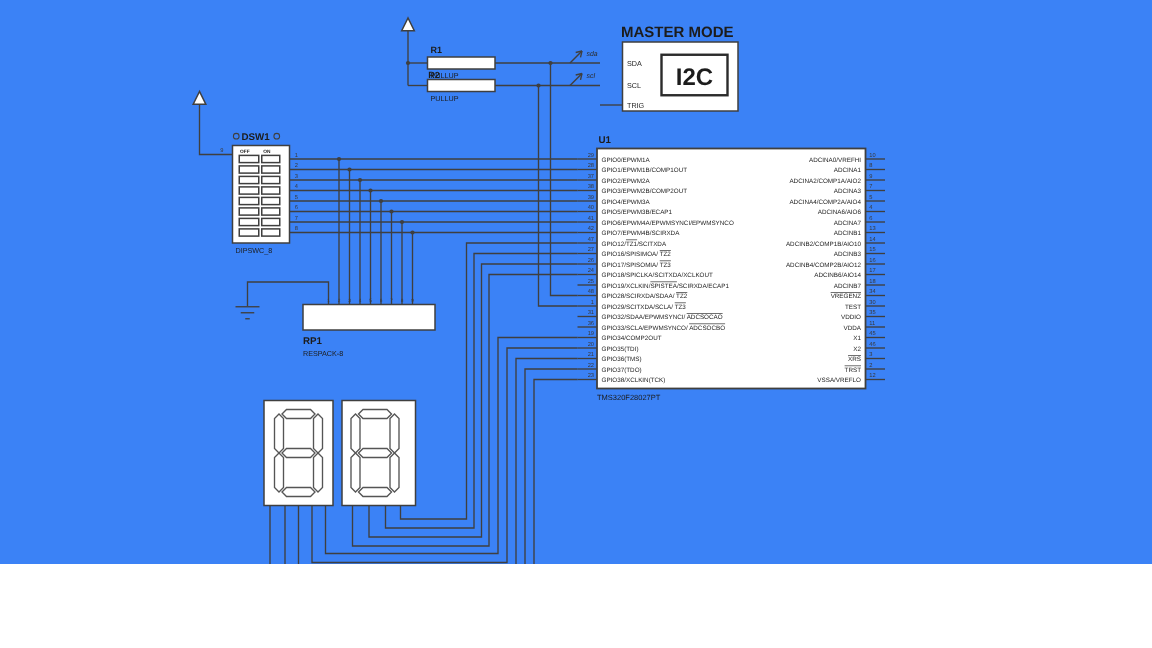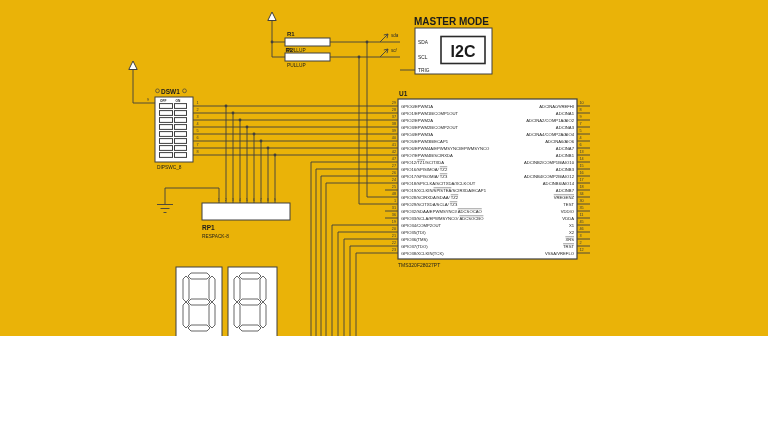--- a/index.html
+++ b/index.html
@@ -1,16 +1,16 @@
 <!DOCTYPE html>
 <html><head>
 <meta charset="utf-8">
 <style>
   html,body{margin:0;padding:0;background:#ffffff;}
-  .stage{position:relative;width:768px;height:336px;background:#eab308;overflow:hidden;
+  .stage{position:relative;width:768px;height:376px;background:#3b82f6;overflow:hidden;
          font-family:"Liberation Sans","DejaVu Sans",sans-serif;}
   svg text{font-family:"Liberation Sans","DejaVu Sans",sans-serif;fill:#1c1c1c;}
   .w{stroke:#3f3f3f;stroke-width:0.9;fill:none;}
   .box{stroke:#3f3f3f;stroke-width:1;fill:#ffffff;}
   .chipbox{stroke:#3f3f3f;stroke-width:1.2;fill:#ffffff;}
   .seg{stroke:#555;stroke-width:0.9;fill:#ffffff;}
   .dot{fill:#3f3f3f;stroke:none;}
   .num{fill:#383838;}
   .ref{font-weight:bold;}
   .netlbl{font-style:italic;fill:#2a2a2a;}

